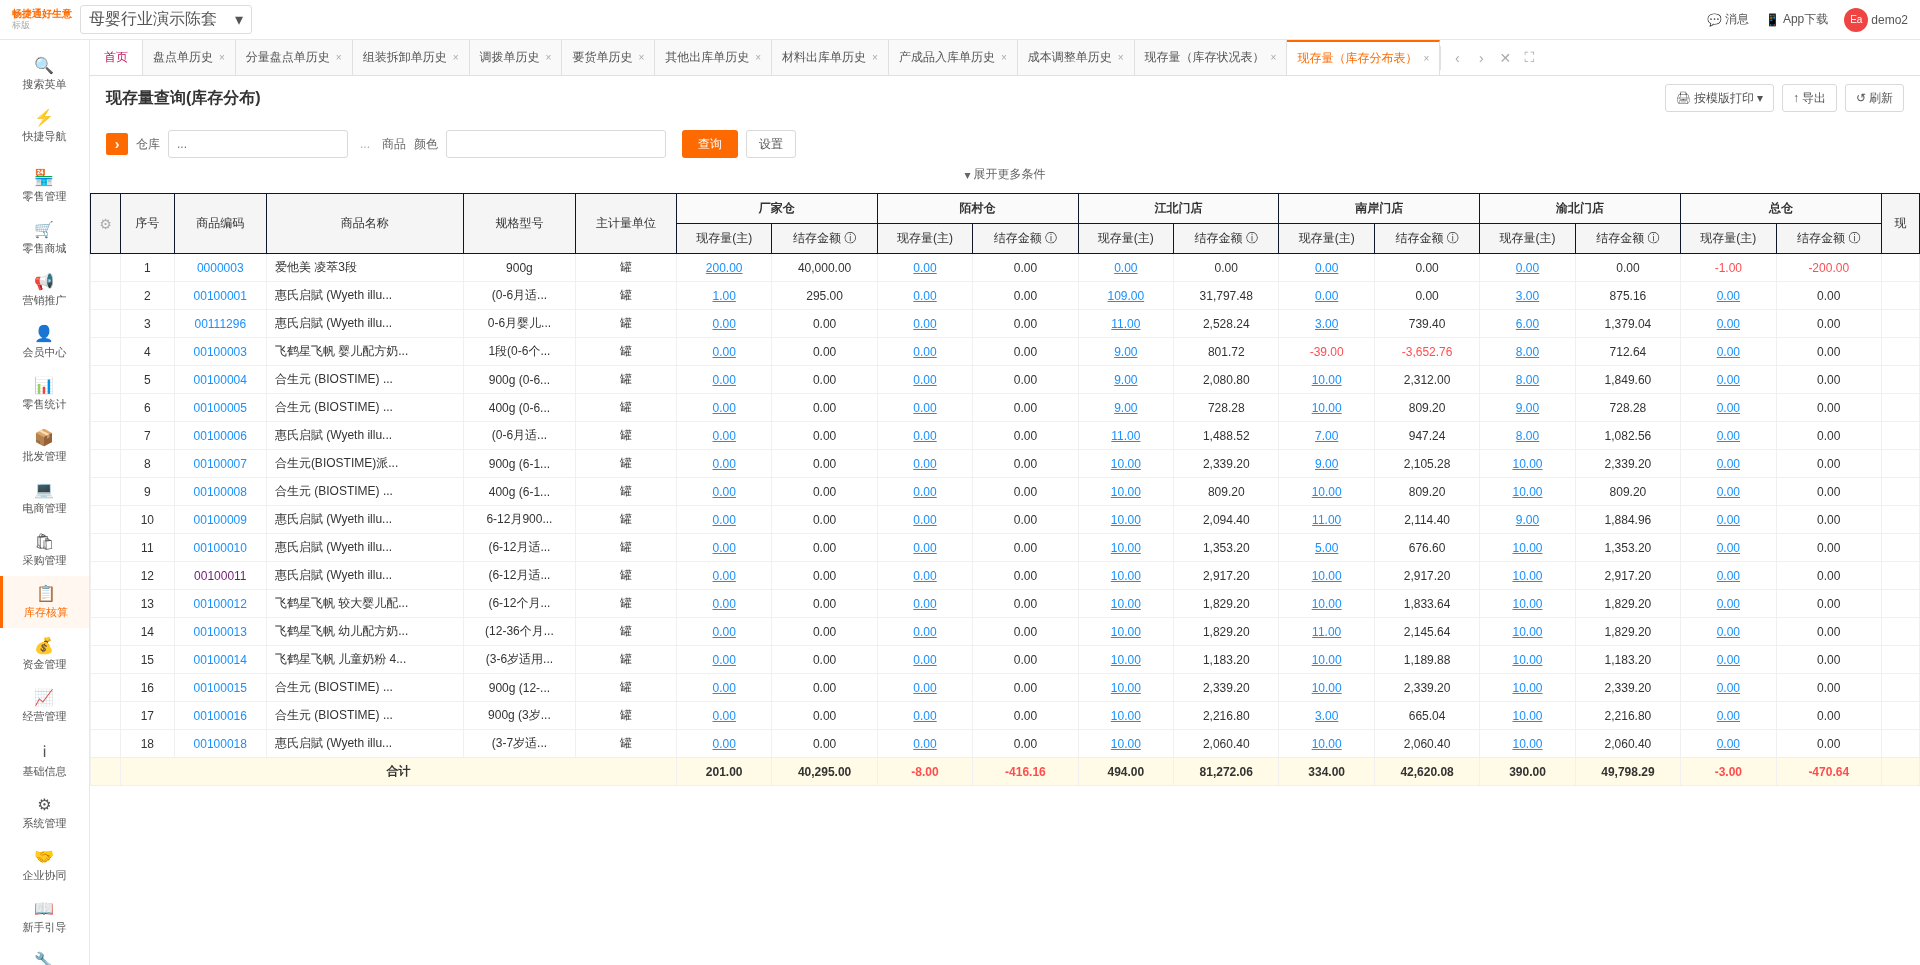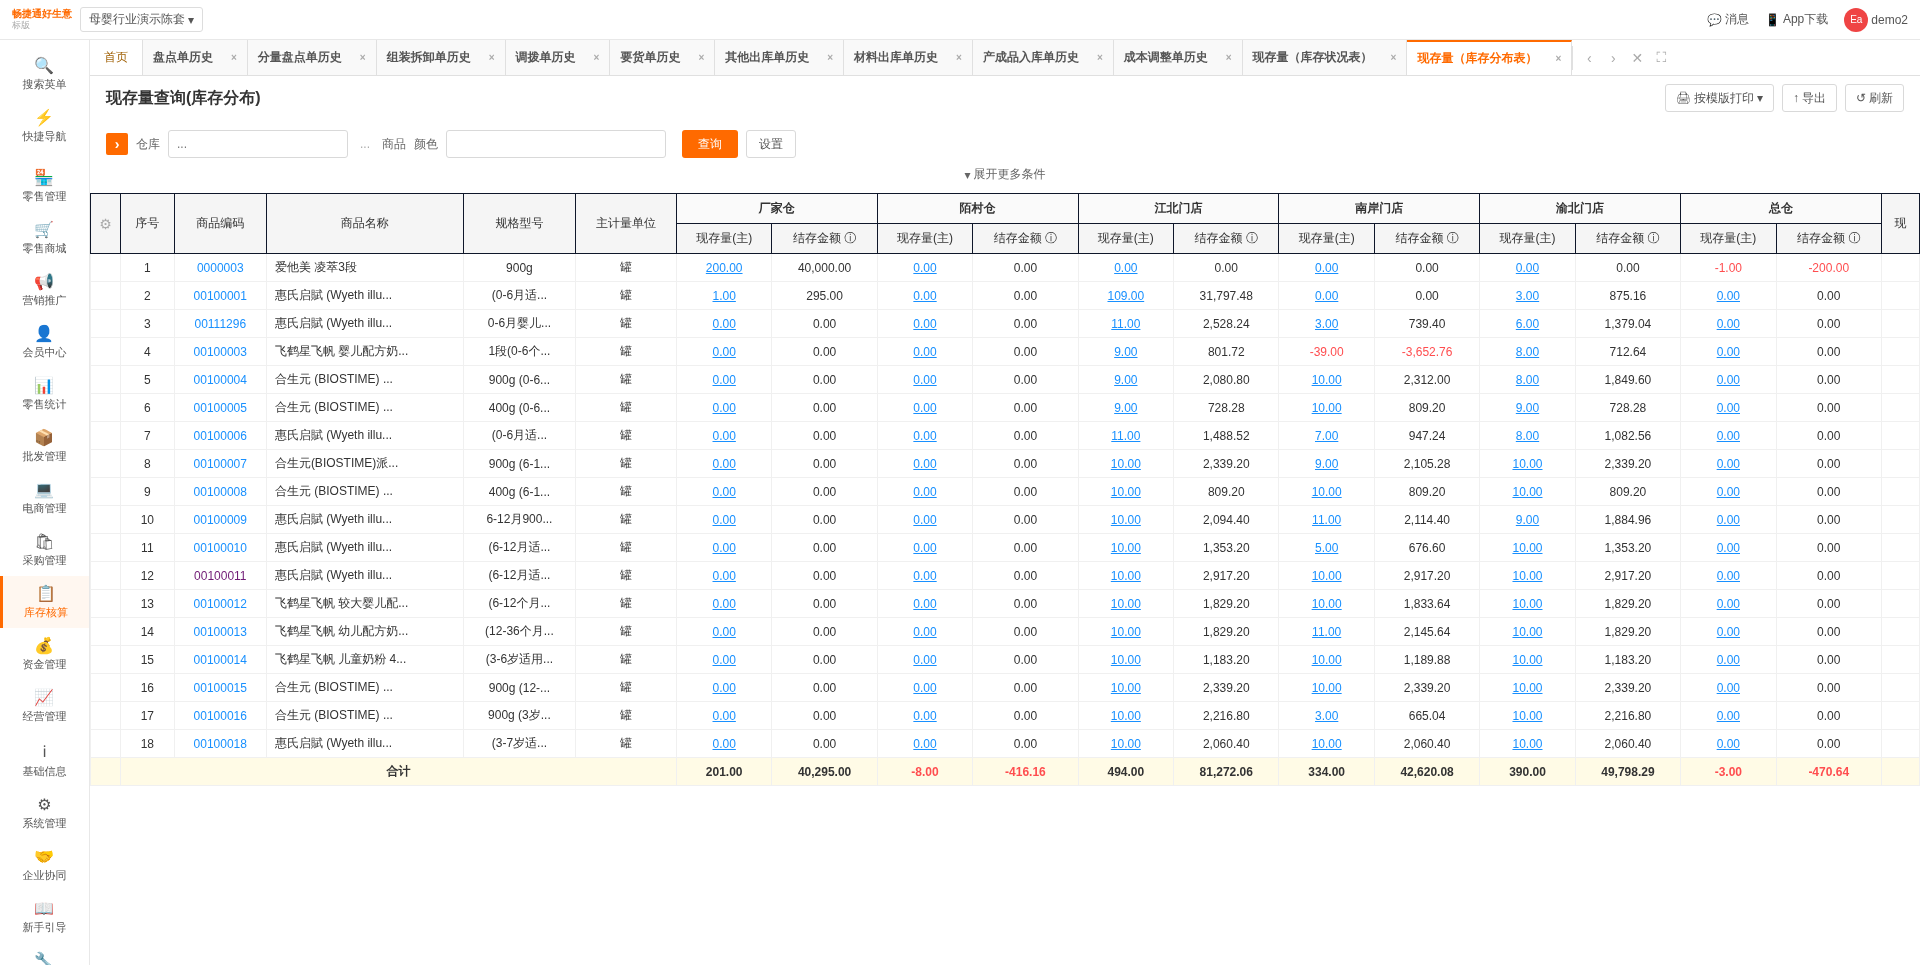--- a/index.html
+++ b/index.html
@@ -3,41 +3,41 @@
   <meta charset="utf-8">
   <style>
     * { box-sizing: border-box; margin: 0; padding: 0; }
     body { font-family: 'Microsoft YaHei', Arial, sans-serif; font-size: 12px; background: #f5f5f5; color: #333; overflow: hidden; height: 965px; }
 
     
     .topbar { height: 40px; background: #fff; border-bottom: 1px solid #e8e8e8; display: flex; align-items: center; justify-content: space-between; padding: 0 12px; }
     .topbar-left { display: flex; align-items: center; gap: 8px; }
     .logo-area { display: flex; flex-direction: column; align-items: center; justify-content: center; }
     .logo-text { font-size: 10px; color: #ff6a00; font-weight: bold; line-height: 1.2; }
-    .dropdown-area { display: flex; align-items: center; gap: 3px; font-size: 12px; color: #555; cursor: pointer; border: 1px solid #ddd; padding: 3px 8px; border-radius: 3px; }
+    .dropdown-area { display: flex; align-items: center; gap: 18px; font-size: 16px; color: #555; cursor: pointer; border: 1px solid #ddd; padding: 3px 8px; border-radius: 3px; }
     .topbar-right { display: flex; align-items: center; gap: 16px; font-size: 12px; color: #555; }
     .topbar-right span { cursor: pointer; display: flex; align-items: center; gap: 3px; }
     .avatar { width: 24px; height: 24px; border-radius: 50%; background: #ef4444; display: inline-flex; align-items: center; justify-content: center; color: #fff; font-size: 10px; }
 
     
     .layout { display: flex; height: calc(965px - 40px); }
     .sidebar { width: 90px; background: #fff; border-right: 1px solid #e8e8e8; display: flex; flex-direction: column; align-items: center; padding-top: 8px; overflow-y: auto; }
     .sidebar-item { width: 100%; text-align: center; padding: 8px 4px; cursor: pointer; font-size: 11px; color: #555; position: relative; }
     .sidebar-item.active { color: #ff6a00; background: #fff7f0; }
     .sidebar-item.active::left { content: ''; position: absolute; left: 0; top: 0; bottom: 0; width: 3px; background: #ff6a00; }
     .sidebar-icon { font-size: 16px; margin-bottom: 2px; }
 
     
     .main { flex: 1; display: flex; flex-direction: column; overflow: hidden; }
 
     
     .tabbar { height: 36px; background: #fff; border-bottom: 1px solid #e0e0e0; display: flex; align-items: center; overflow-x: auto; white-space: nowrap; }
     .tabbar::-webkit-scrollbar { height: 0; }
-    .tab-home { padding: 0 14px; height: 36px; display: inline-flex; align-items: center; font-size: 12px; color: #a16207; cursor: pointer; border-right: 1px solid #e0e0e0; }
-    .tab-item { padding: 0 10px; height: 36px; display: inline-flex; align-items: center; font-size: 12px; color: #555; cursor: pointer; border-right: 1px solid #e0e0e0; gap: 16px; position: relative; background: #f9f9f9; font-weight: bold; }
+    .tab-home { padding: 0 14px; height: 36px; display: inline-flex; align-items: center; font-size: 12px; color: #be185d; cursor: pointer; border-right: 1px solid #e0e0e0; }
+    .tab-item { padding: 0 10px; height: 36px; display: inline-flex; align-items: center; font-size: 12px; color: #555; cursor: pointer; border-right: 1px solid #e0e0e0; gap: 4px; position: relative; background: #f9f9f9; }
     .tab-item.active { color: #ff6a00; background: #fff; border-top: 2px solid #ff6a00; }
     .tab-close { font-size: 10px; color: #aaa; cursor: pointer; margin-left: 2px; }
     .tab-nav-btns { display: flex; align-items: center; border-left: 1px solid #e0e0e0; padding: 0 4px; }
     .tab-nav-btn { width: 24px; height: 24px; display: flex; align-items: center; justify-content: center; cursor: pointer; color: #aaa; font-size: 14px; }
     .filter-row { display: flex; align-items: center; gap: 8px; width: 100%; }
     .filter-label { color: #666; font-size: 12px; white-space: nowrap; }
     .filter-input { border: 1px solid #d9d9d9; border-radius: 3px; padding: 4px 8px; font-size: 12px; color: #333; height: 28px; min-width: 120px; outline: none; }
     .filter-input-wide { min-width: 400px; }
     .filter-btn-orange { background: #ff6a00; color: #fff; border: none; border-radius: 3px; padding: 4px 16px; font-size: 12px; cursor: pointer; height: 28px; }
     .filter-btn-white { background: #fff; color: #555; border: 1px solid #d9d9d9; border-radius: 3px; padding: 4px 12px; font-size: 12px; cursor: pointer; height: 28px; }

